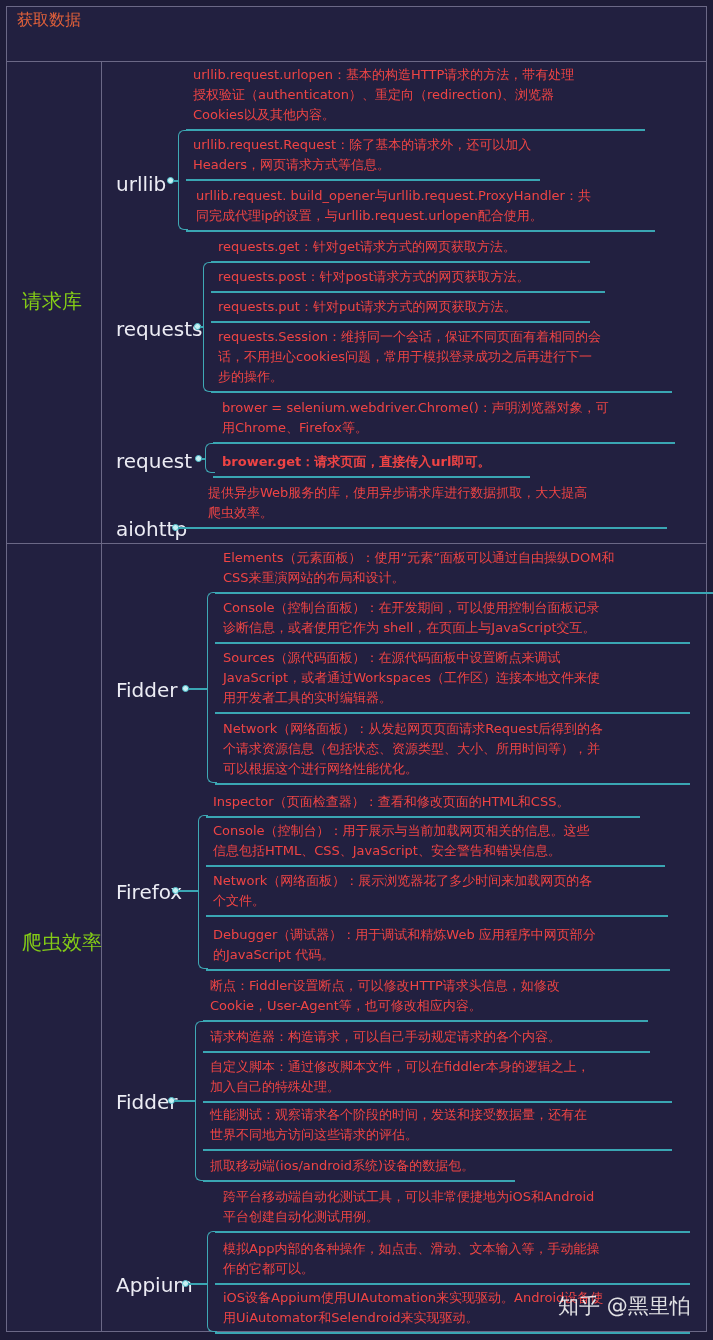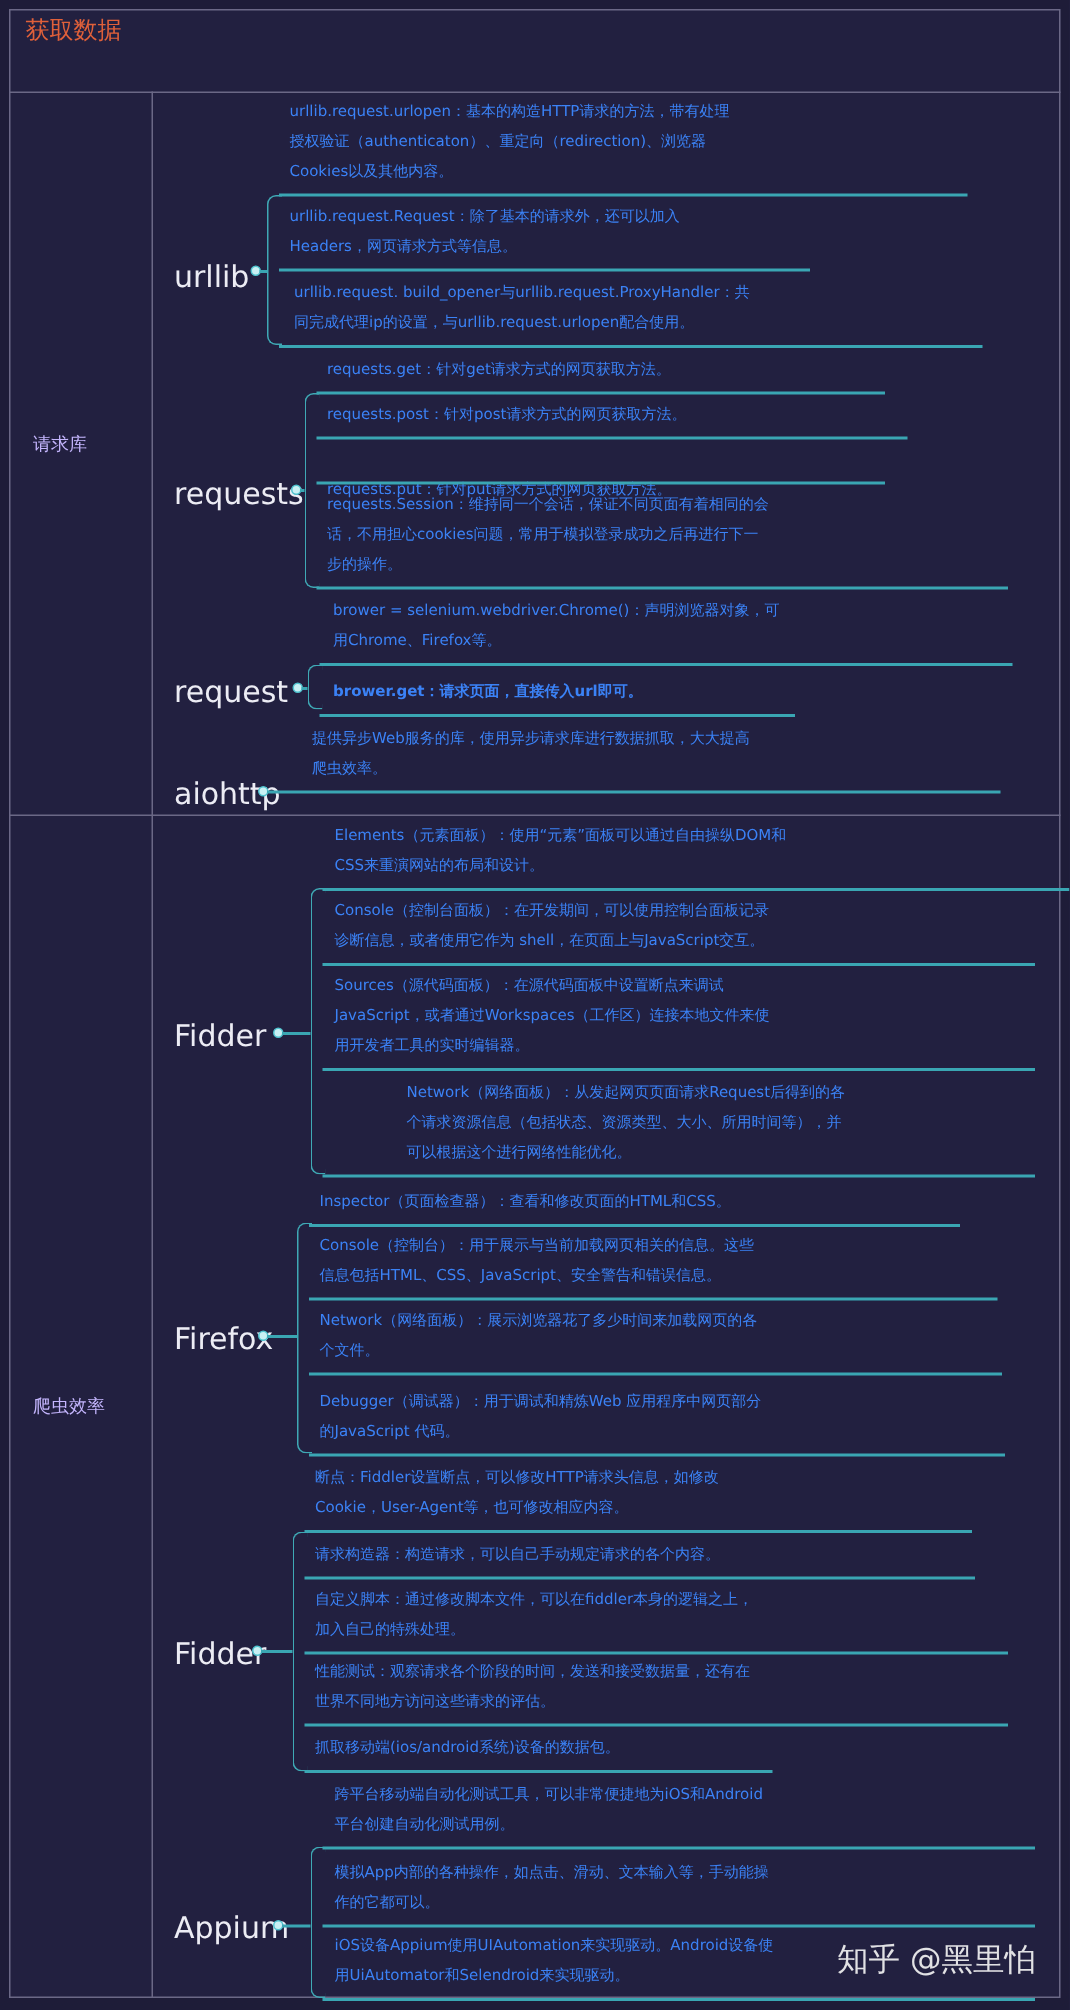--- a/index.html
+++ b/index.html
@@ -2,25 +2,25 @@
 <html><head>
 <meta charset="utf-8">
 <style>
   html,body{margin:0;padding:0;}
   body{width:713px;height:1340px;background:#1e1c38;position:relative;overflow:hidden;
        font-family:"DejaVu Sans","Liberation Sans",sans-serif;color:#e8e8f0;}
   .frame{position:absolute;left:6px;top:6px;width:701px;height:1326px;border:1px solid #6b6886;box-sizing:border-box;background:#222040;}
   .title{position:absolute;left:17px;top:10px;font-size:16px;color:#e0603a;}
   .hline{position:absolute;height:1px;background:#6b6886;}
   .vline{position:absolute;width:1px;background:#6b6886;}
-  .cat{position:absolute;left:22px;font-size:12px;color:#c4b5fd;}
+  .cat{position:absolute;left:22px;font-size:20px;color:#84cc16;}
   .lib{position:absolute;font-size:20px;color:#ececf4;text-align:right;}
   .dot{position:absolute;width:7px;height:7px;border-radius:50%;background:#c8f0f4;border:1px solid #4fc3cf;box-sizing:border-box;}
   .bracket{position:absolute;border:1.5px solid #3fa9b5;border-right:none;border-radius:6px 0 0 6px;box-sizing:border-box;}
-  .item{position:absolute;font-size:10px;line-height:20px;color:#3b82f6;white-space:nowrap;}
+  .item{position:absolute;font-size:13px;line-height:20px;color:#ef4444;white-space:nowrap;}
   .uline{position:absolute;height:2px;background:#3aa6b3;}
   .watermark{position:absolute;left:558px;top:1292px;font-size:21px;color:#f2f2f2;opacity:0.92;}
 </style>
 </head>
 <body>
 
 <div class="frame"></div>
 <div class="title">获取数据</div>
 <div class="hline" style="left:6px;top:61px;width:701px;"></div>
 <div class="hline" style="left:6px;top:543px;width:701px;"></div>
@@ -41,21 +41,21 @@
     <div class="item" style="left: 196px; top: 186px;"> urllib.request. build_opener与urllib.request.ProxyHandler：共<br>同完成代理ip的设置，与urllib.request.urlopen配合使用。</div>
     <div class="uline" style="left: 186px; top: 230px; width: 469px;"></div>
     <div class="lib" style="left: 116px; top: 317px;">requests</div>
     <div class="dot" style="left: 194px; top: 323px;"></div>
     <div class="bracket" style="left: 203px; top: 262px; height: 130px; width: 10px;"></div>
     <div class="uline" style="left: 200px; top: 326px; width: 3px; height: 1.5px;"></div>
     <div class="item" style="left: 218px; top: 237px;">requests.get：针对get请求方式的网页获取方法。</div>
     <div class="uline" style="left: 211px; top: 261px; width: 379px;"></div>
     <div class="item" style="left: 218px; top: 267px;">requests.post：针对post请求方式的网页获取方法。</div>
     <div class="uline" style="left: 211px; top: 291px; width: 394px;"></div>
-    <div class="item" style="left: 218px; top: 297px; margin-top: 20px;">requests.put：针对put请求方式的网页获取方法。</div>
+    <div class="item" style="left: 218px; top: 297px;">requests.put：针对put请求方式的网页获取方法。</div>
     <div class="uline" style="left: 211px; top: 321px; width: 379px;"></div>
     <div class="item" style="left: 218px; top: 327px;">requests.Session：维持同一个会话，保证不同页面有着相同的会<br>话，不用担心cookies问题，常用于模拟登录成功之后再进行下一<br>步的操作。</div>
     <div class="uline" style="left: 211px; top: 391px; width: 461px;"></div>
     <div class="lib" style="left: 116px; top: 449px;">request</div>
     <div class="dot" style="left: 195px; top: 455px;"></div>
     <div class="bracket" style="left: 205px; top: 443px; height: 30px; width: 10px;"></div>
     <div class="uline" style="left: 201px; top: 458px; width: 4px; height: 1.5px;"></div>
     <div class="item" style="left: 222px; top: 398px;">brower = selenium.webdriver.Chrome()：声明浏览器对象，可<br>用Chrome、Firefox等。</div>
     <div class="uline" style="left: 213px; top: 442px; width: 462px;"></div>
     <div class="item" style="left: 222px; top: 452px; font-weight: bold;">brower.get：请求页面，直接传入url即可。</div>
@@ -67,21 +67,21 @@
     <div class="lib" style="left: 116px; top: 678px;">Fidder</div>
     <div class="dot" style="left: 182px; top: 685px;"></div>
     <div class="bracket" style="left: 207px; top: 592px; height: 191px; width: 10px;"></div>
     <div class="uline" style="left: 188px; top: 688px; width: 19px; height: 1.5px;"></div>
     <div class="item" style="left: 223px; top: 548px;">Elements（元素面板）：使用“元素”面板可以通过自由操纵DOM和<br>CSS来重演网站的布局和设计。</div>
     <div class="uline" style="left: 215px; top: 592px; width: 498px;"></div>
     <div class="item" style="left: 223px; top: 598px;">Console（控制台面板）：在开发期间，可以使用控制台面板记录<br>诊断信息，或者使用它作为 shell，在页面上与JavaScript交互。</div>
     <div class="uline" style="left: 215px; top: 642px; width: 475px;"></div>
     <div class="item" style="left: 223px; top: 648px;">Sources（源代码面板）：在源代码面板中设置断点来调试<br>JavaScript，或者通过Workspaces（工作区）连接本地文件来使<br>用开发者工具的实时编辑器。</div>
     <div class="uline" style="left: 215px; top: 712px; width: 475px;"></div>
-    <div class="item" style="left: 223px; top: 719px; margin-left: 48px;">Network（网络面板）：从发起网页页面请求Request后得到的各<br>个请求资源信息（包括状态、资源类型、大小、所用时间等），并<br>可以根据这个进行网络性能优化。</div>
+    <div class="item" style="left: 223px; top: 719px;">Network（网络面板）：从发起网页页面请求Request后得到的各<br>个请求资源信息（包括状态、资源类型、大小、所用时间等），并<br>可以根据这个进行网络性能优化。</div>
     <div class="uline" style="left: 215px; top: 783px; width: 475px;"></div>
     <div class="lib" style="left: 116px; top: 880px;">Firefox</div>
     <div class="dot" style="left: 172px; top: 887px;"></div>
     <div class="bracket" style="left: 198px; top: 815px; height: 154px; width: 10px;"></div>
     <div class="uline" style="left: 178px; top: 890px; width: 20px; height: 1.5px;"></div>
     <div class="item" style="left: 213px; top: 792px;">Inspector（页面检查器）：查看和修改页面的HTML和CSS。</div>
     <div class="uline" style="left: 206px; top: 816px; width: 434px;"></div>
     <div class="item" style="left: 213px; top: 821px;">Console（控制台）：用于展示与当前加载网页相关的信息。这些<br>信息包括HTML、CSS、JavaScript、安全警告和错误信息。</div>
     <div class="uline" style="left: 206px; top: 865px; width: 459px;"></div>
     <div class="item" style="left: 213px; top: 871px;">Network（网络面板）：展示浏览器花了多少时间来加载网页的各<br>个文件。</div>

